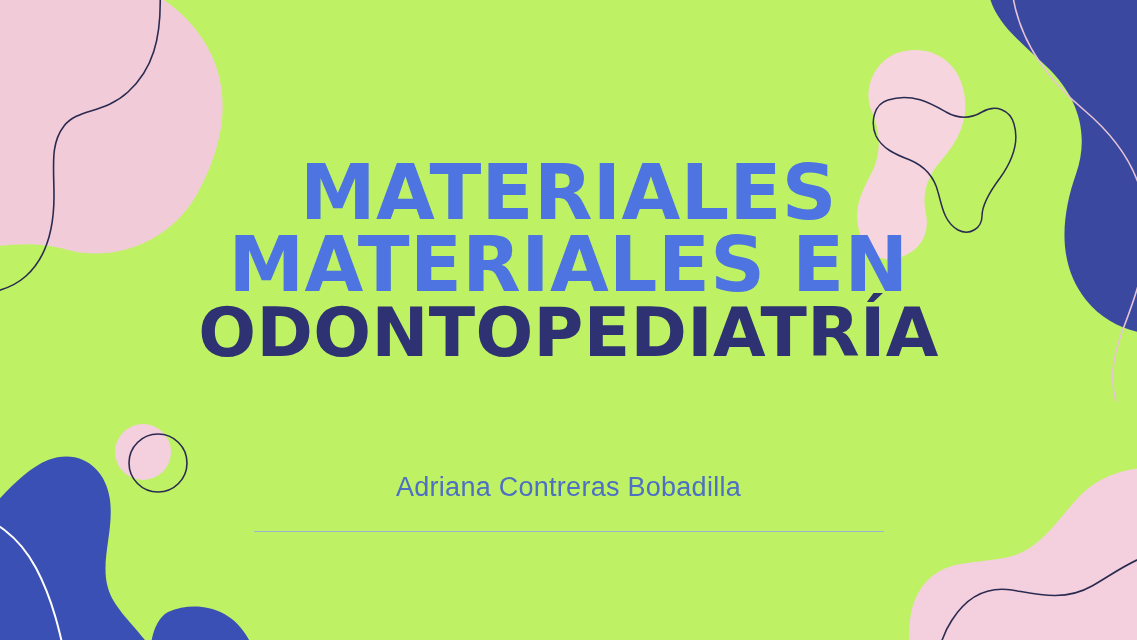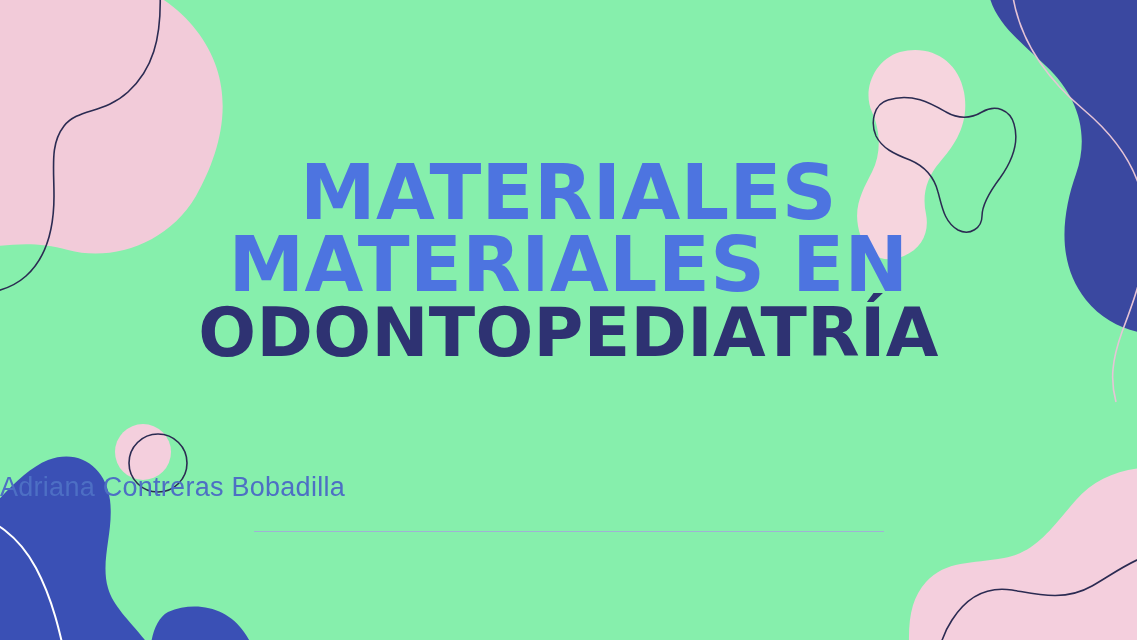--- a/index.html
+++ b/index.html
@@ -7,21 +7,21 @@
   body {
     background:#fdfdfb;
     font-family:"Liberation Sans", sans-serif;
     overflow:hidden;
     position:relative;
   }
   #slide {
     position:relative;
     width:1137px;
     height:640px;
-    background:#86efac;
+    background:#bef264;
     overflow:hidden;
   }
   #decor {
     position:absolute;
     top:0; left:0;
     width:1137px;
     height:640px;
     pointer-events:none;
   }
   #content {
@@ -60,21 +60,21 @@
   .title-line-3 {
     font-size:68px;
     color:#2e3272;
     margin-top:2px;
   }
   .subtitle {
     position:absolute;
     top:472px;
     left:0;
     width:1137px;
-    text-align:left;
+    text-align:center;
     font-family:"Liberation Sans", sans-serif;
     font-size:27px;
     font-weight:400;
     color:#4d6fc4;
     letter-spacing:0.01em;
   }
   .rule {
     position:absolute;
     top:531px;
     left:254px;

